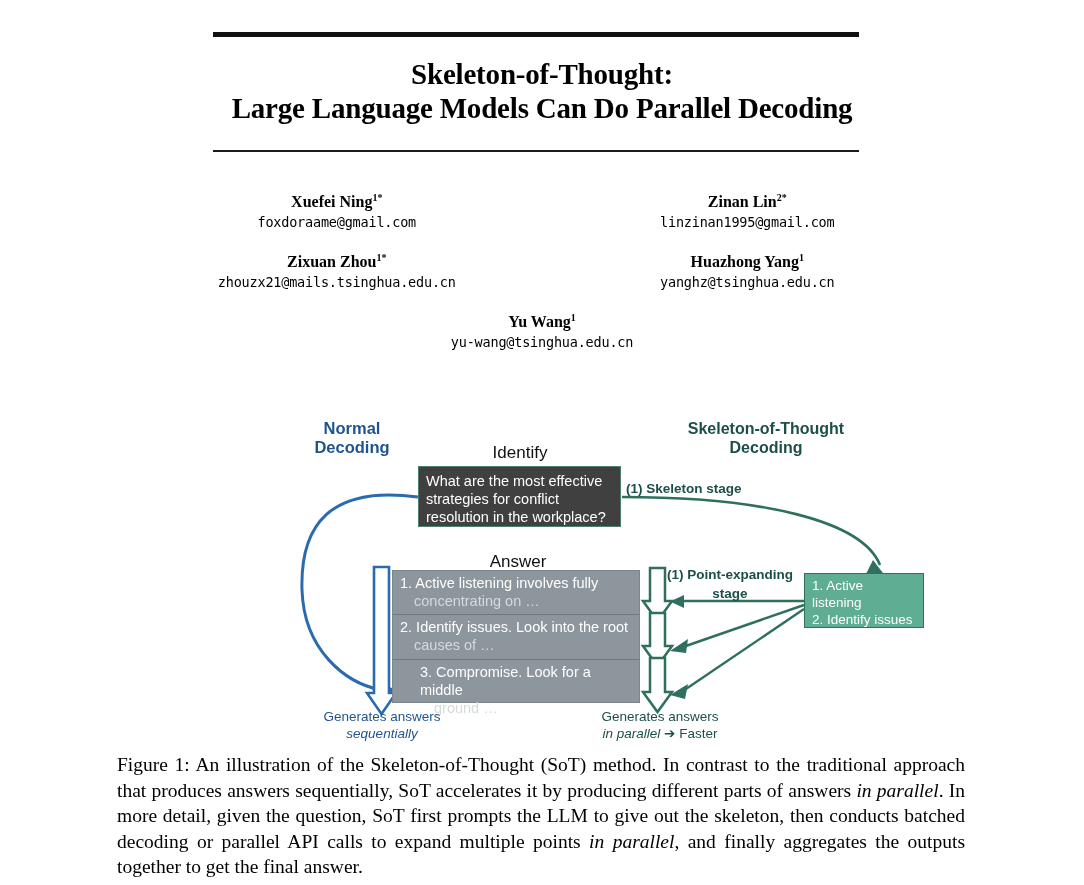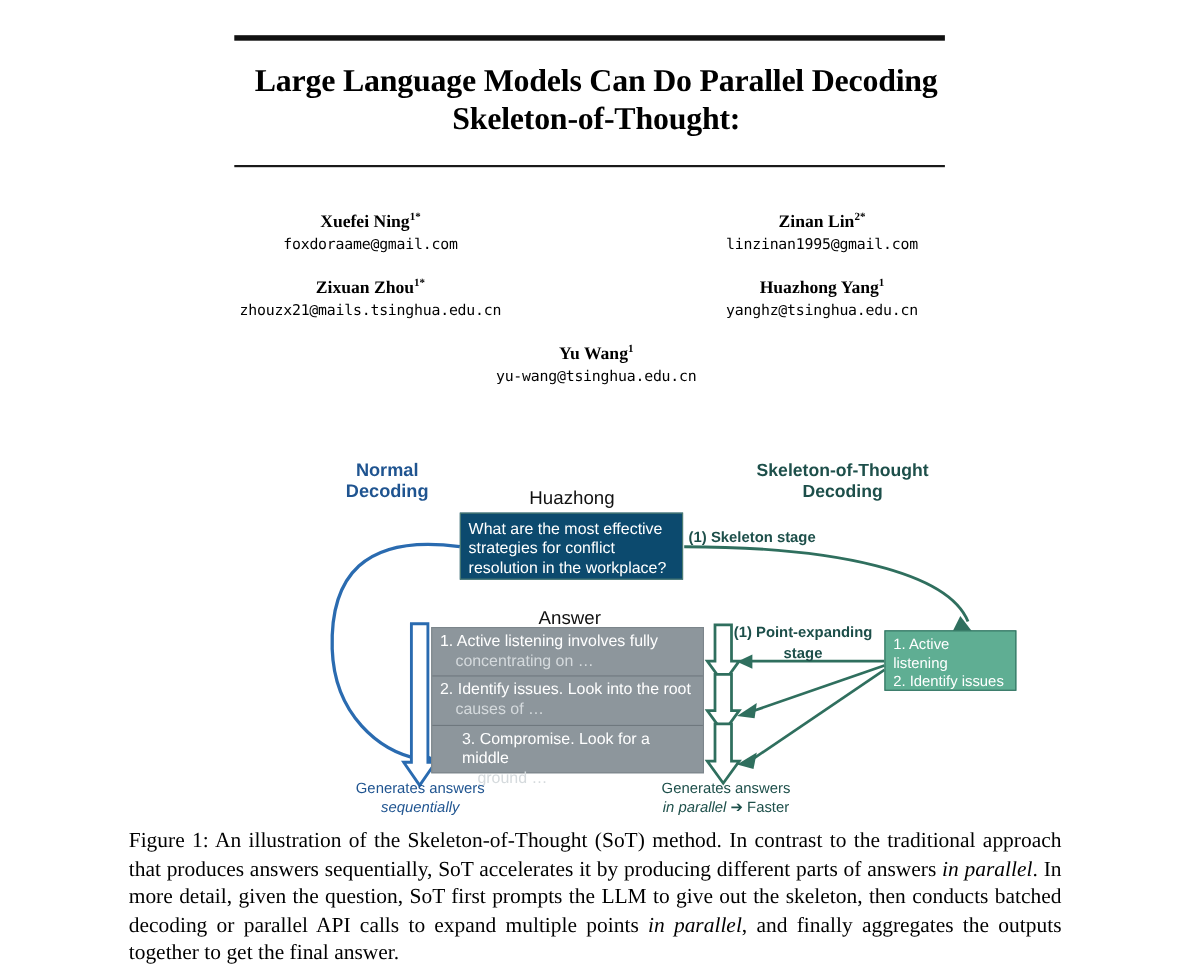--- a/index.html
+++ b/index.html
@@ -164,21 +164,21 @@
     line-height: 19px;
   }
 
   
   .q-box {
     position: absolute;
     left: 418px;
     top: 61px;
     width: 203px;
     height: 61px;
-    background: #0c4a6e;
+    background: #404040;
     border: 1.5px solid #4e7d72;
     box-sizing: border-box;
     padding: 5px 7px 4px 7px;
     font-family: "Liberation Sans", sans-serif;
     font-size: 14.5px;
     line-height: 18px;
     color: #ffffff;
   }
 
   .a-box {
@@ -261,22 +261,22 @@
   .caption i { font-style: italic; }
 </style>
 </head>
 <body>
 
 <div class="page">
 
   <div class="rule-top"></div>
 
   <div class="title">
+    <span class="title-line">Skeleton-of-Thought:</span>
     <span class="title-line">Large Language Models Can Do Parallel Decoding</span>
-    <span class="title-line">Skeleton-of-Thought:</span>
   </div>
 
   <div class="rule-bottom"></div>
 
   <div class="authors">
     <div class="author-row two">
       <div class="author-cell">
         <div class="author-name"><span>Xuefei Ning</span><sup>1*</sup></div>
         <div class="author-email">foxdoraame@gmail.com</div>
       </div>
@@ -338,21 +338,21 @@
     <div class="fig-label lbl-normal">
       <span>Normal</span><br>
       <span>Decoding</span>
     </div>
 
     <div class="fig-label lbl-sot">
       <span>Skeleton-of-Thought</span><br>
       <span>Decoding</span>
     </div>
 
-    <div class="fig-label lbl-question">Huazhong</div>
+    <div class="fig-label lbl-question">Identify</div>
 
     <div class="q-box">What are the most effective strategies for conflict resolution in the workplace?</div>
 
     <div class="fig-label lbl-skeleton-stage">(1) Skeleton stage</div>
 
     <div class="fig-label lbl-answer">Answer</div>
 
     <div class="a-box">
       <div class="a-item">
         <span>1. Active listening involves fully</span>

